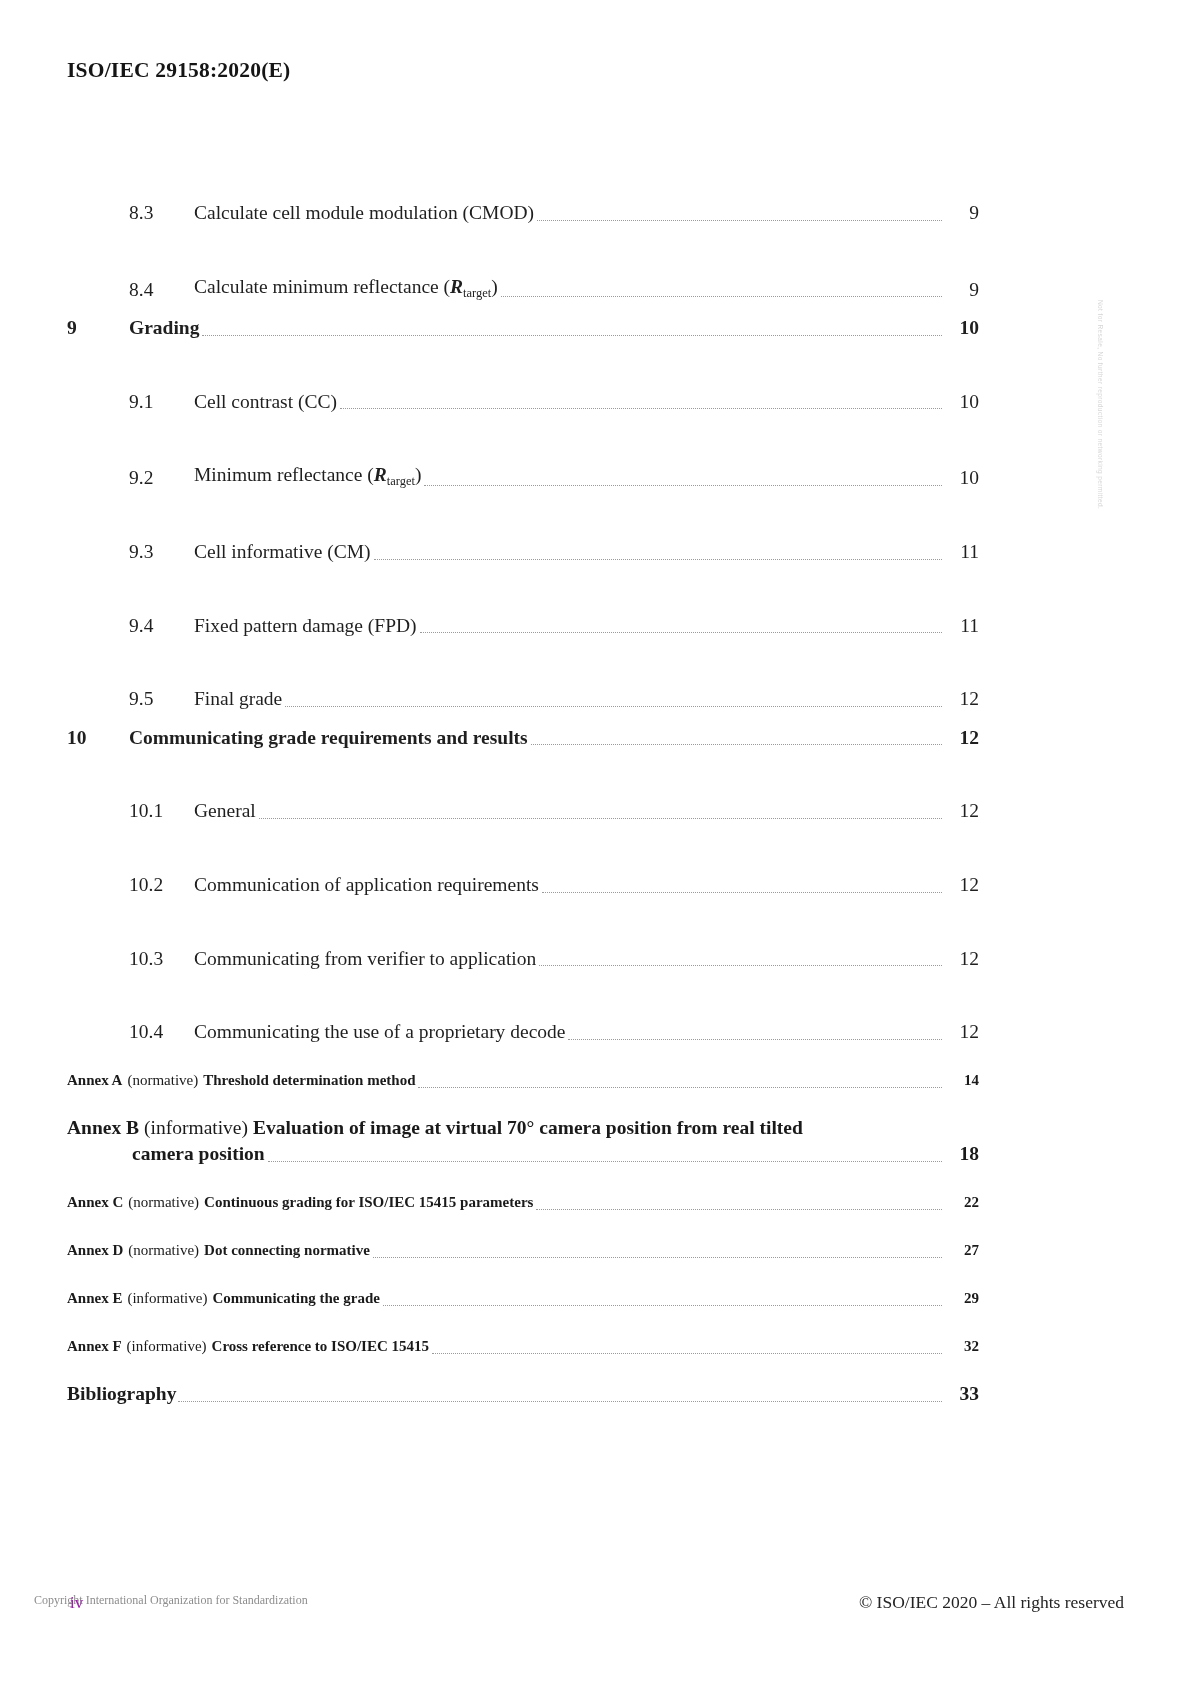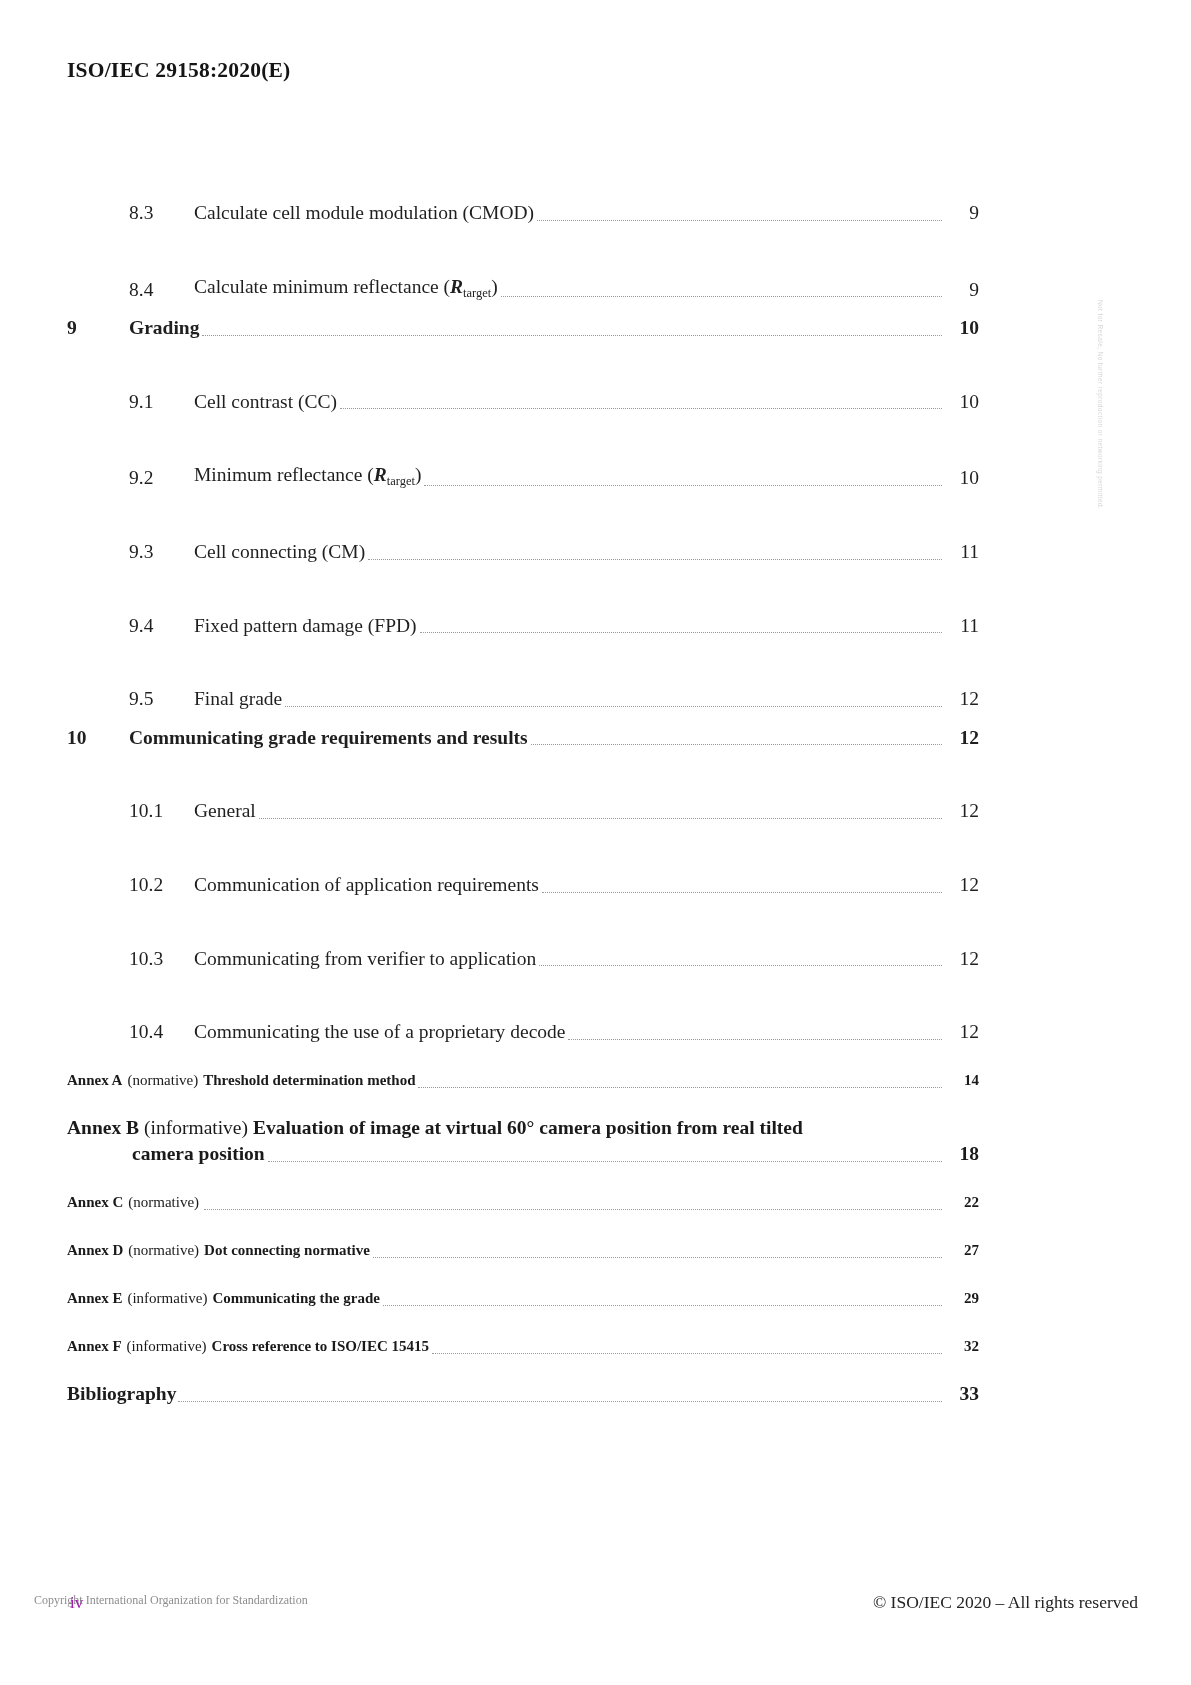--- a/index.html
+++ b/index.html
@@ -188,21 +188,21 @@
     position: absolute;
     left: 34px;
     bottom: 77px;
     font-family: Liberation Serif, serif;
     font-size: 12px;
     color: #8d8d8d;
     white-space: nowrap;
   }
   .footer-right {
     position: absolute;
-    right: 53px;
+    right: 67px;
     bottom: 72px;
     font-size: 17.5px;
     color: #232323;
     white-space: nowrap;
   }
 </style>
 </head>
 <body>
 
 <div class="page">
@@ -246,21 +246,21 @@
       <span class="pad-l2"></span>
       <span class="sub-num">9.2</span>
       <span class="title"><span>Minimum reflectance (</span><span class="italic-bold">R</span><sub class="tgt">target</sub><span>)</span></span>
       <span class="leader"></span>
       <span class="pageno">10</span>
     </div>
 
     <div class="toc-row">
       <span class="pad-l2"></span>
       <span class="sub-num">9.3</span>
-      <span class="title">Cell connecting (CM)</span>
+      <span class="title">Cell informative (CM)</span>
       <span class="leader"></span>
       <span class="pageno">11</span>
     </div>
 
     <div class="toc-row">
       <span class="pad-l2"></span>
       <span class="sub-num">9.4</span>
       <span class="title">Fixed pattern damage (FPD)</span>
       <span class="leader"></span>
       <span class="pageno">11</span>
@@ -316,32 +316,33 @@
     <div class="annex-row">
       <span class="annex-label">Annex A</span>
       <span class="annex-kind">(normative)</span>
       <span class="annex-title">Threshold determination method</span>
       <span class="leader"></span>
       <span class="pageno bold">14</span>
     </div>
 
     <div class="annex-wrap">
       <div class="line1">
-        <span class="annex-label">Annex B</span><span class="annex-kind">(informative)</span><span class="annex-title">Evaluation of image at virtual 60° camera position from real tilted</span>
+        <span class="annex-label">Annex B</span><span class="annex-kind">(informative)</span><span class="annex-title">Evaluation of image at virtual 70° camera position from real tilted</span>
       </div>
       <div class="line2">
         <span class="annex-title">camera position</span>
         <span class="leader"></span>
         <span class="pageno bold">18</span>
       </div>
     </div>
 
     <div class="annex-row">
       <span class="annex-label">Annex C</span>
       <span class="annex-kind">(normative)</span>
+      <span class="annex-title">Continuous grading for ISO/IEC 15415 parameters</span>
       <span class="leader"></span>
       <span class="pageno bold">22</span>
     </div>
 
     <div class="annex-row">
       <span class="annex-label">Annex D</span>
       <span class="annex-kind">(normative)</span>
       <span class="annex-title">Dot connecting normative</span>
       <span class="leader"></span>
       <span class="pageno bold">27</span>

